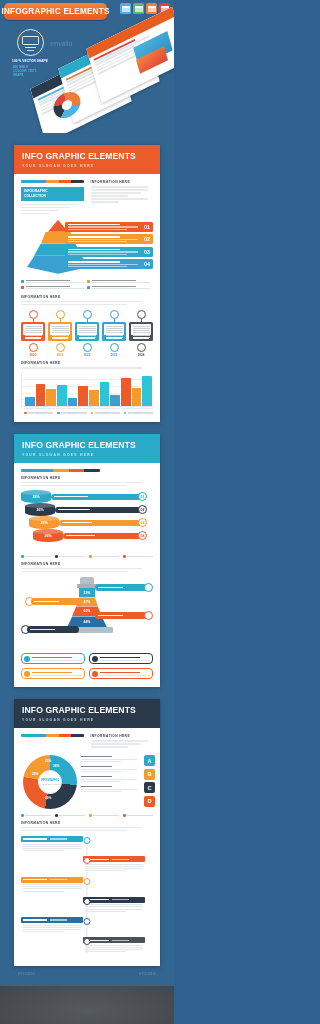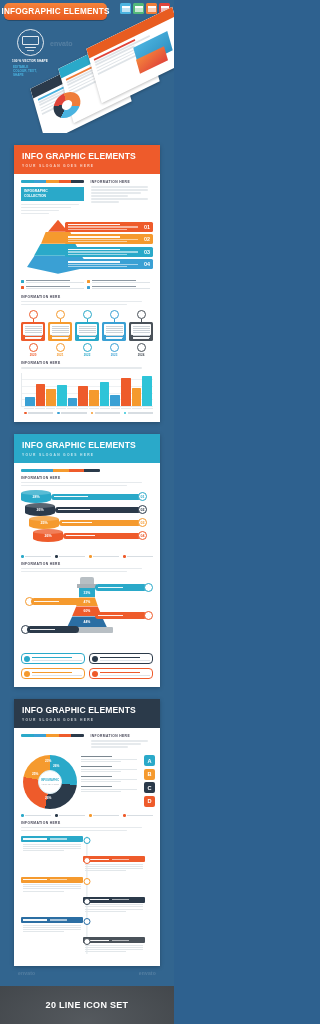--- a/index.html
+++ b/index.html
@@ -1021,21 +1021,20 @@
       </div>
     </div>
   </div>
 
   <div style="height:20px;position:relative">
     <div class="wm" style="left:18px; top:4px;">envato</div>
     <div class="wm" style="right:18px; top:4px;">envato</div>
   </div>
 
   <div class="iconset">
-    <h3>20 LINE ICON SET</h3>
     <div class="icon-grid">
 
       <div class="icon-cell"></div>
       <div class="icon-cell"></div>
       <div class="icon-cell"></div>
       <div class="icon-cell"></div>
       <div class="icon-cell"></div>
 
     </div>
 

